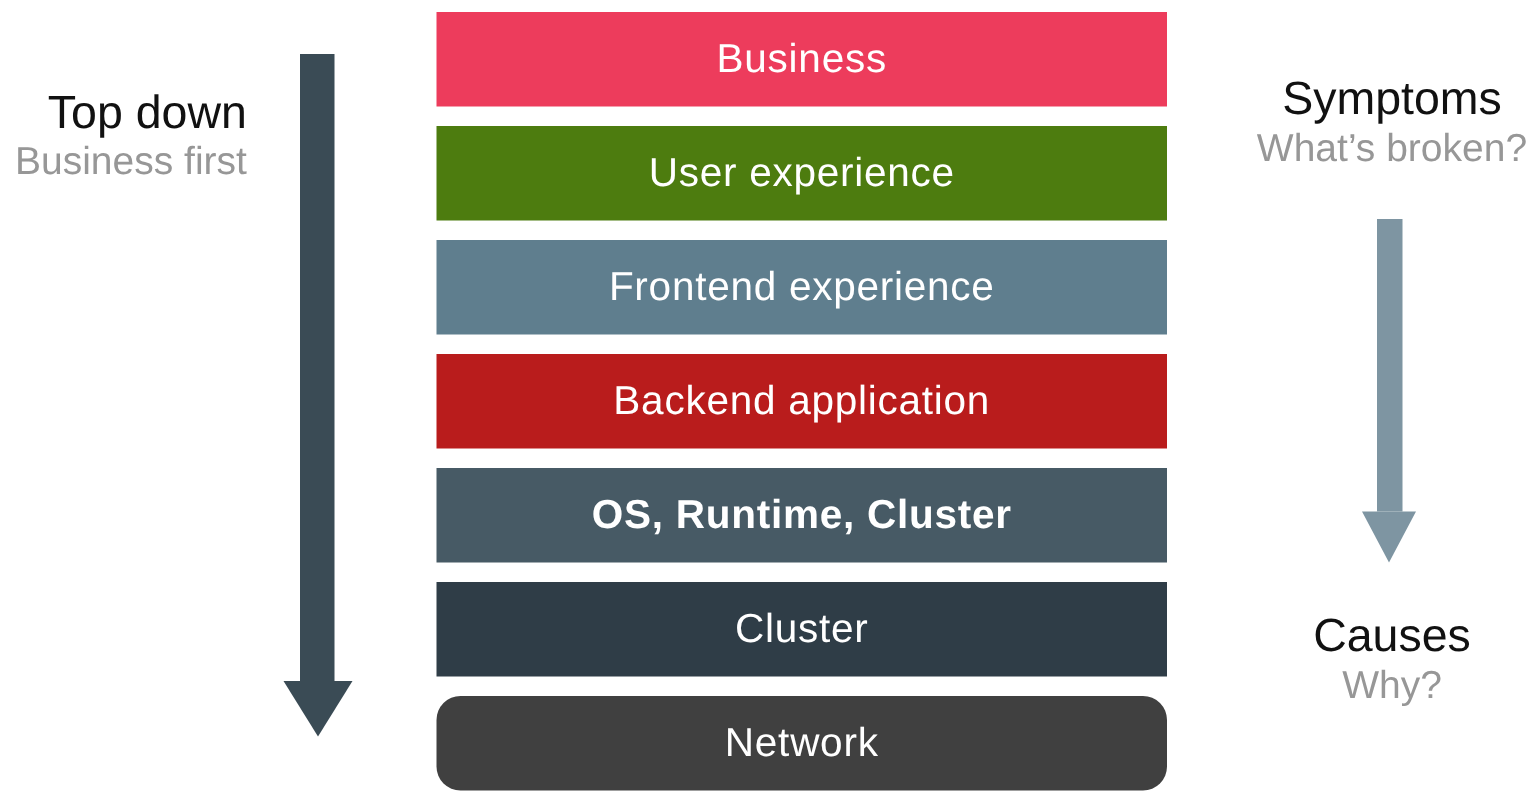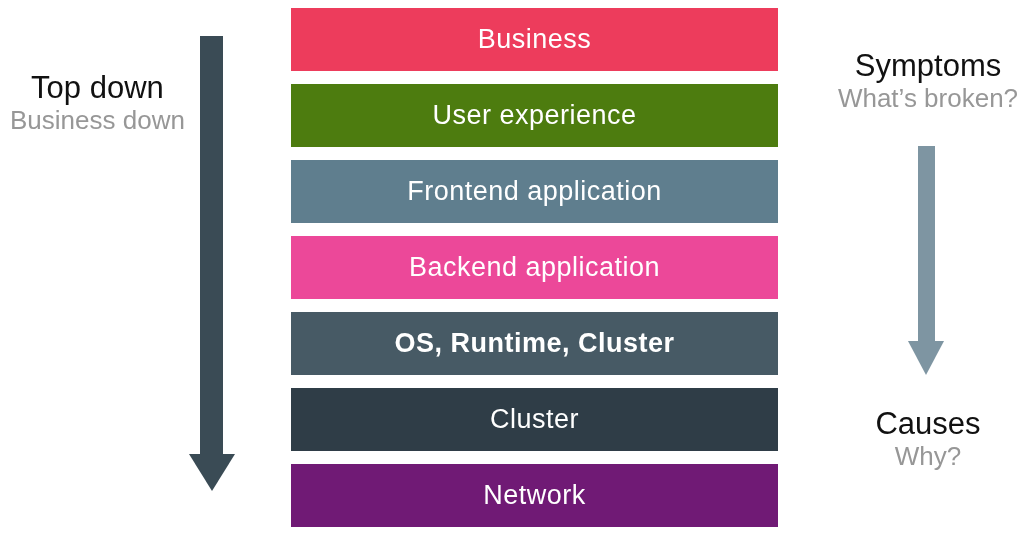--- a/index.html
+++ b/index.html
@@ -35,22 +35,22 @@
     color: #ffffff;
     font-size: 27px;
     letter-spacing: 0.5px;
     white-space: nowrap;
   }
 
   
   .left-annotation {
     position: absolute;
     left: 10px;
-    top: 70px;
-    text-align: center;
+    top: 57px;
+    text-align: right;
   }
   .annotation-title {
     font-size: 31px;
     color: #111111;
     line-height: 1.15;
     white-space: nowrap;
   }
   .annotation-subtitle {
     font-size: 26px;
     color: #979797;
@@ -112,46 +112,46 @@
     border-top-style: solid;
   }
 </style>
 </head>
 <body>
 
 <div class="canvas">
 
   <div class="left-annotation">
     <div class="annotation-title">Top down</div>
-    <div class="annotation-subtitle">Business down</div>
+    <div class="annotation-subtitle">Business first</div>
   </div>
 
   <div class="arrow-shaft" id="left-arrow-shaft" style="background-color: rgb(58, 75, 85);"></div>
   <div class="arrow-head" id="left-arrow-head" style="border-top-color: rgb(58, 75, 85);"></div>
 
   <div class="stack">
     <div class="layer" style="background-color: rgb(237, 60, 92);">
       <span>Business</span>
     </div>
     <div class="layer" style="background-color: #4d7c0f;">
       <span>User experience</span>
     </div>
     <div class="layer" style="background-color: rgb(95, 126, 142);">
-      <span>Frontend application</span>
+      <span>Frontend experience</span>
     </div>
-    <div class="layer" style="background-color: #ec4899;">
+    <div class="layer" style="background-color: #b91c1c;">
       <span>Backend application</span>
     </div>
     <div class="layer" style="background-color: rgb(71, 90, 101); font-weight: bold;">
       <span>OS, Runtime, Cluster</span>
     </div>
     <div class="layer" style="background-color: rgb(47, 61, 71);">
       <span>Cluster</span>
     </div>
-    <div class="layer" style="background-color: #701a75;">
+    <div class="layer" style="background-color: #404040; border-radius: 16px;">
       <span>Network</span>
     </div>
   </div>
 
   <div class="right-top-annotation">
     <div class="annotation-title">Symptoms</div>
     <div class="annotation-subtitle">What’s broken?</div>
   </div>
 
   <div class="arrow-shaft" id="right-arrow-shaft" style="background-color: rgb(126, 149, 162);"></div>

